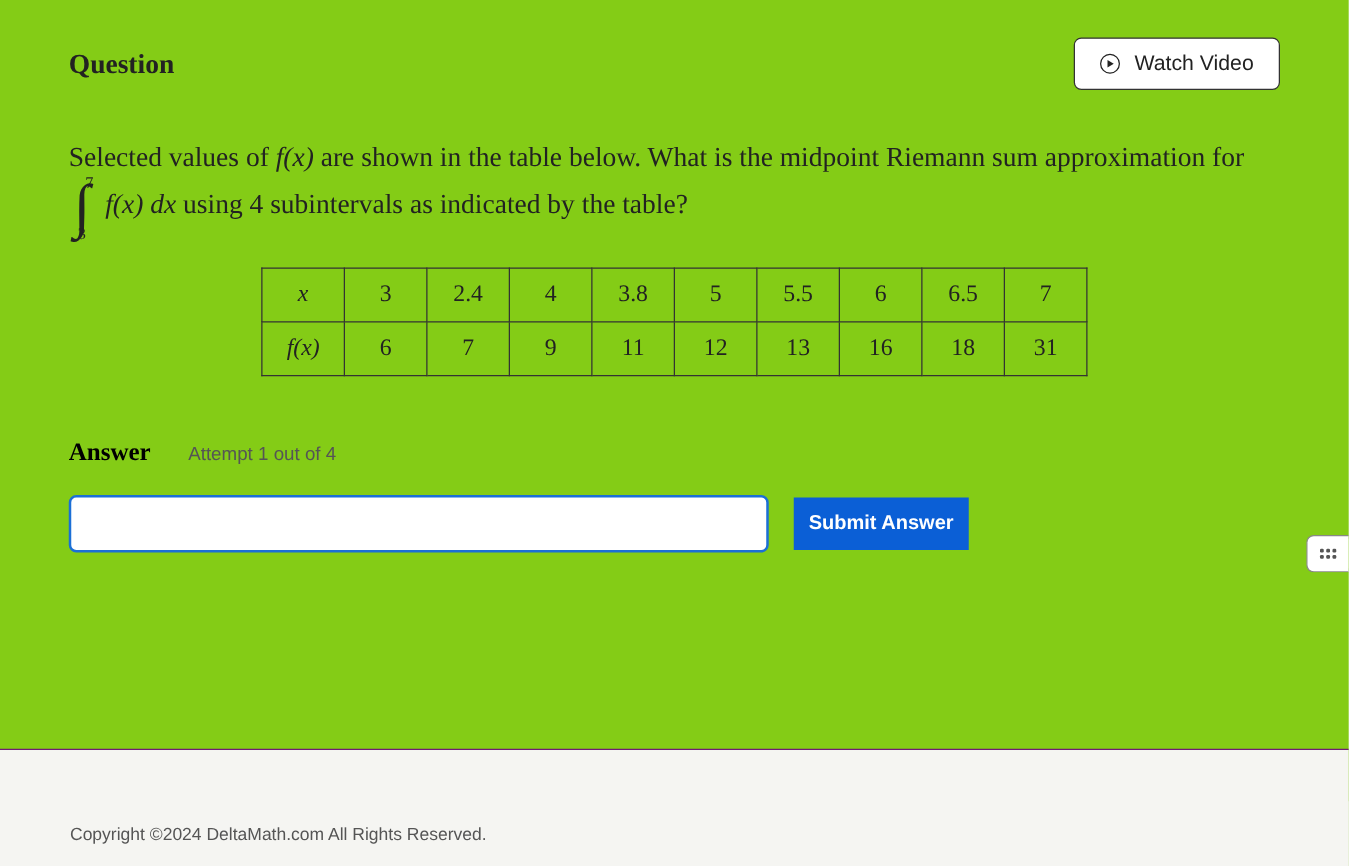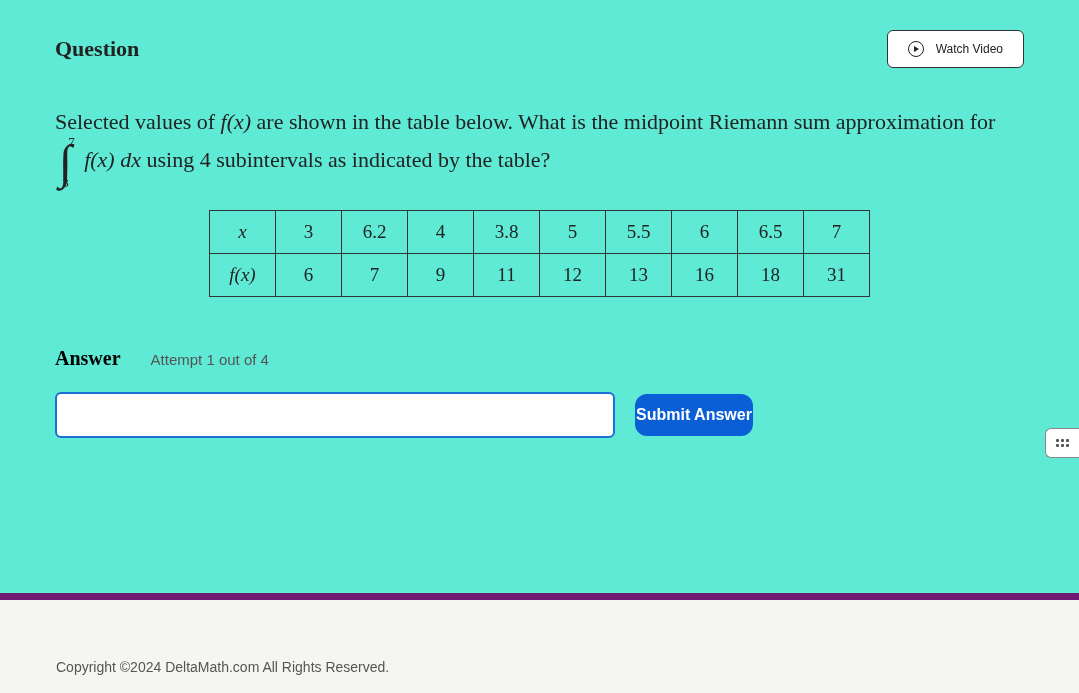--- a/index.html
+++ b/index.html
@@ -6,42 +6,42 @@
   body {
     font-family: Georgia, 'Times New Roman', serif;
     background: #f5f5f2;
     width: 1079px;
     height: 693px;
     overflow: hidden;
     position: relative;
   }
   .container {
     padding: 30px 55px 0 55px;
-    background: #5eead4;
+    background: #84cc16;
     height: 600px;
-    border-bottom: 7px solid #701a75;
+    border-bottom: 1px solid #701a75;
   }
   .header-row {
     display: flex;
     justify-content: space-between;
     align-items: center;
     margin-bottom: 35px;
   }
   .question-label {
     font-weight: bold;
     font-size: 22px;
     color: #222;
   }
   .header-buttons {
     display: flex;
     gap: 14px;
   }
   .btn {
     font-family: Arial, sans-serif;
-    font-size: 12px;
+    font-size: 17px;
     padding: 10px 20px;
     border: 1.5px solid #333;
     border-radius: 6px;
     background: #fff;
     cursor: pointer;
     display: flex;
     align-items: center;
     gap: 12px;
     color: #222;
   }
@@ -130,22 +130,22 @@
     border: 2px solid #1b6fd6;
     border-radius: 6px;
     font-size: 20px;
     padding: 0 12px;
     font-family: Georgia, serif;
   }
   .submit-btn {
     background: #0b5fd6;
     color: #fff;
     border: none;
-    border-radius: 12px;
-    padding: 12px 1px;
+    border-radius: 0;
+    padding: 12px 12px;
     font-family: Arial, sans-serif;
     font-size: 16px;
     font-weight: bold;
     cursor: pointer;
   }
   .keypad-btn {
     position: absolute;
     right: 0;
     top: 428px;
     width: 34px; height: 30px;
@@ -204,21 +204,21 @@
     </span>
     <span class="math">f(x) dx</span><span> using 4 subintervals as indicated by the table?</span>
   </div>
 
   <div class="table-wrap">
     <table class="data">
       <tbody>
           <tr>
         <td class="hdr">x</td>
         <td>3</td>
-        <td>6.2</td>
+        <td>2.4</td>
         <td>4</td>
         <td>3.8</td>
         <td>5</td>
         <td>5.5</td>
         <td>6</td>
         <td>6.5</td>
         <td>7</td>
       </tr>
       <tr>
         <td class="hdr">f(x)</td>

